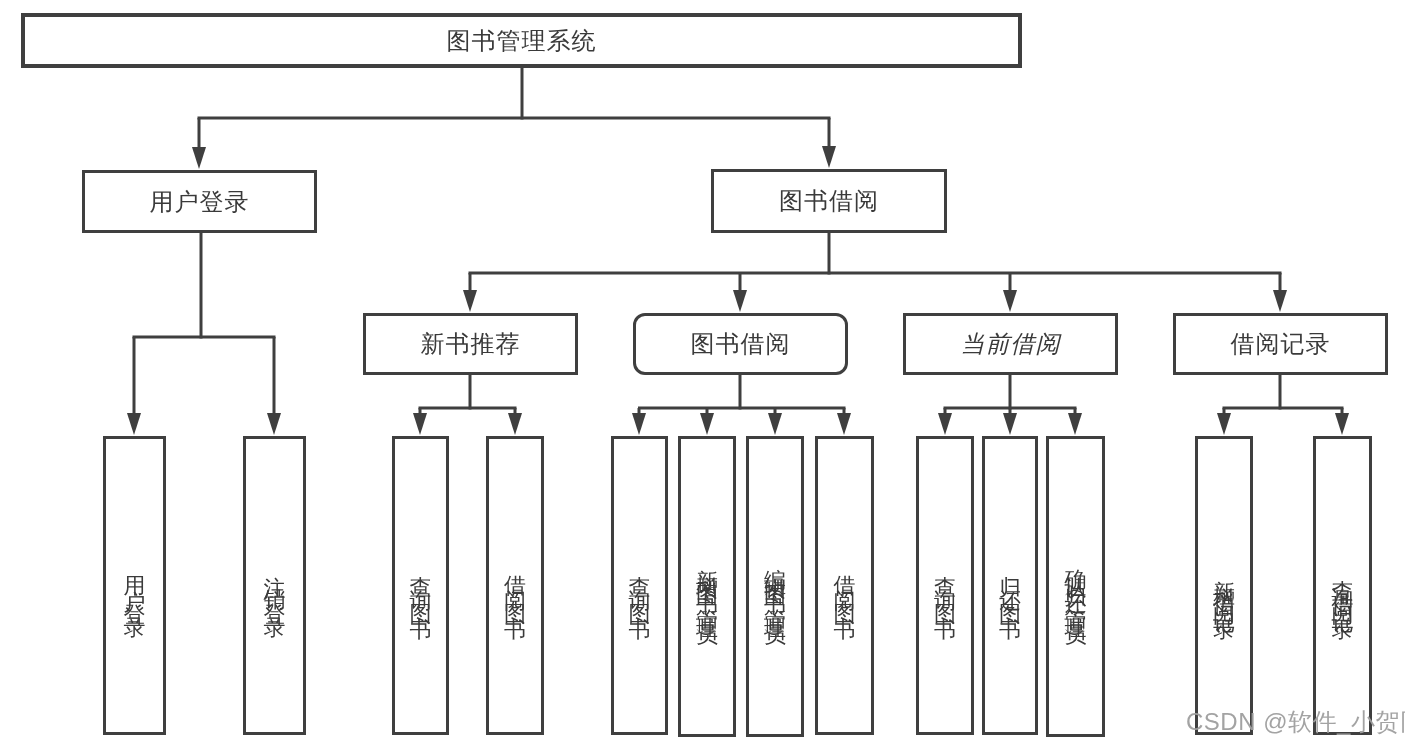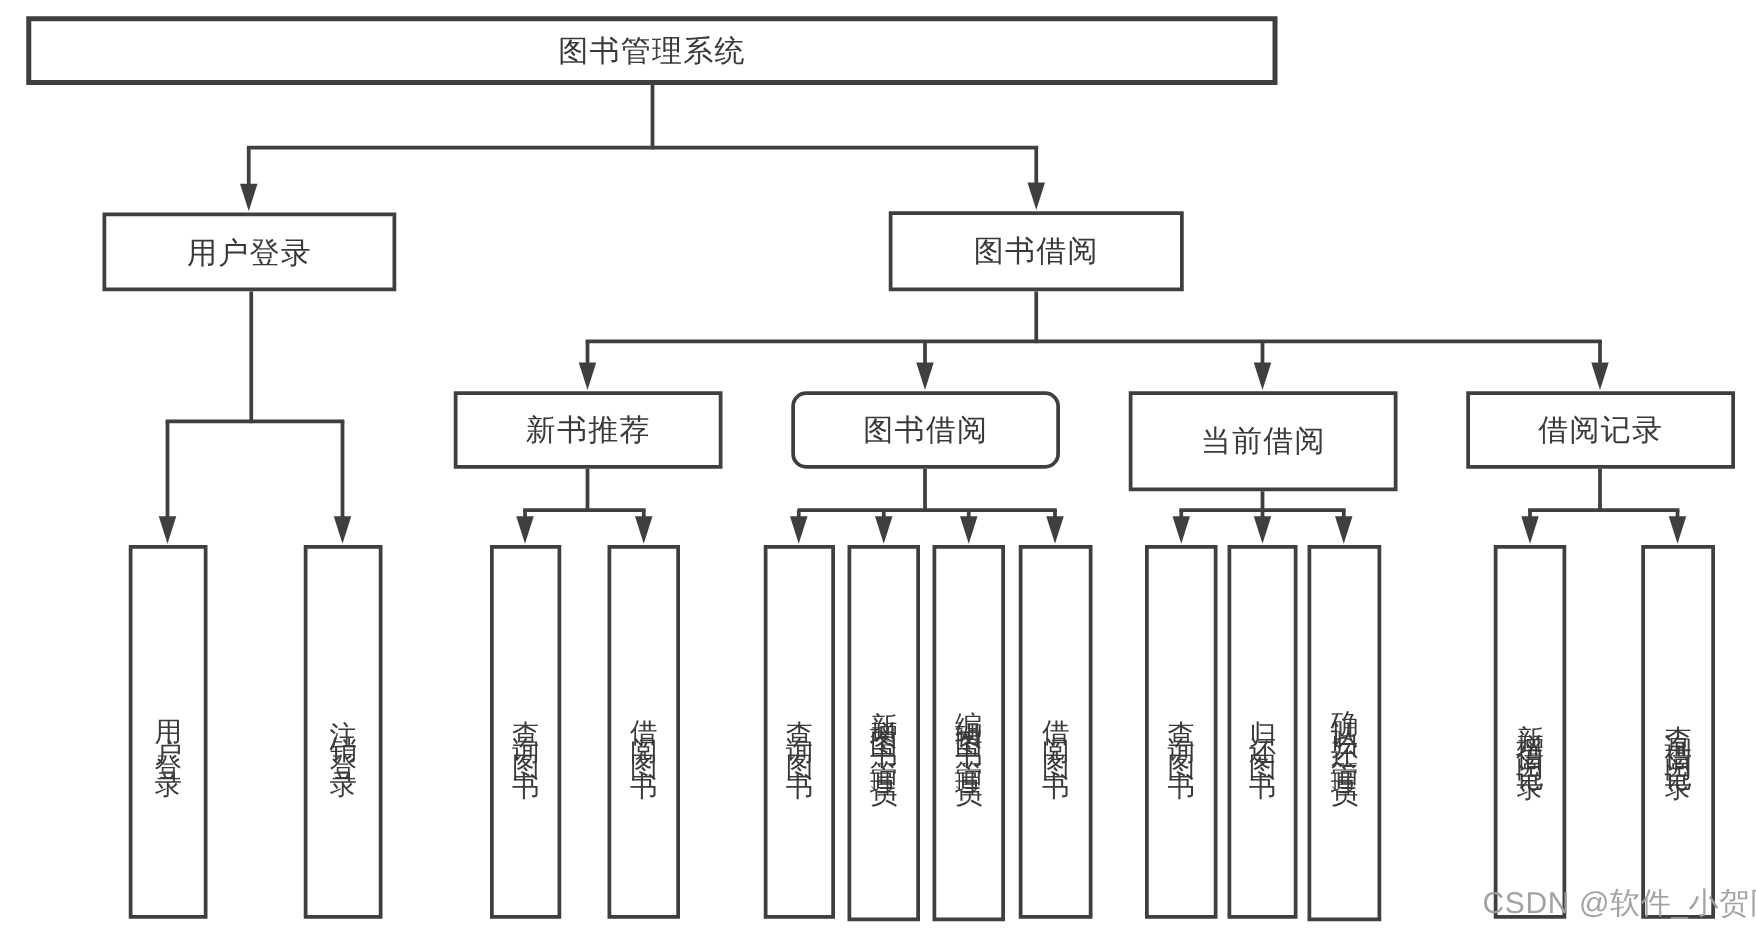--- a/index.html
+++ b/index.html
@@ -139,21 +139,21 @@
 </div>
 
 <div class="box h" style="left:363px; top:313px; width:215px; height:62px;">
   <span>新书推荐</span>
 </div>
 
 <div class="box h" style="left:633px; top:313px; width:215px; height:62px;border-radius:12px;">
   <span>图书借阅</span>
 </div>
 
-<div class="box h" style="left:903px; top:313px; width:215px; height:80px;">
+<div class="box h" style="left:903px; top:313px; width:215px; height:62px;font-style:italic;">
   <span>当前借阅</span>
 </div>
 
 <div class="box h" style="left:1173px; top:313px; width:215px; height:62px;">
   <span>借阅记录</span>
 </div>
 
 <div class="box v" style="left:103px; top:436px; width:63px; height:299px;">
   <span>用户登录</span>
 </div>

